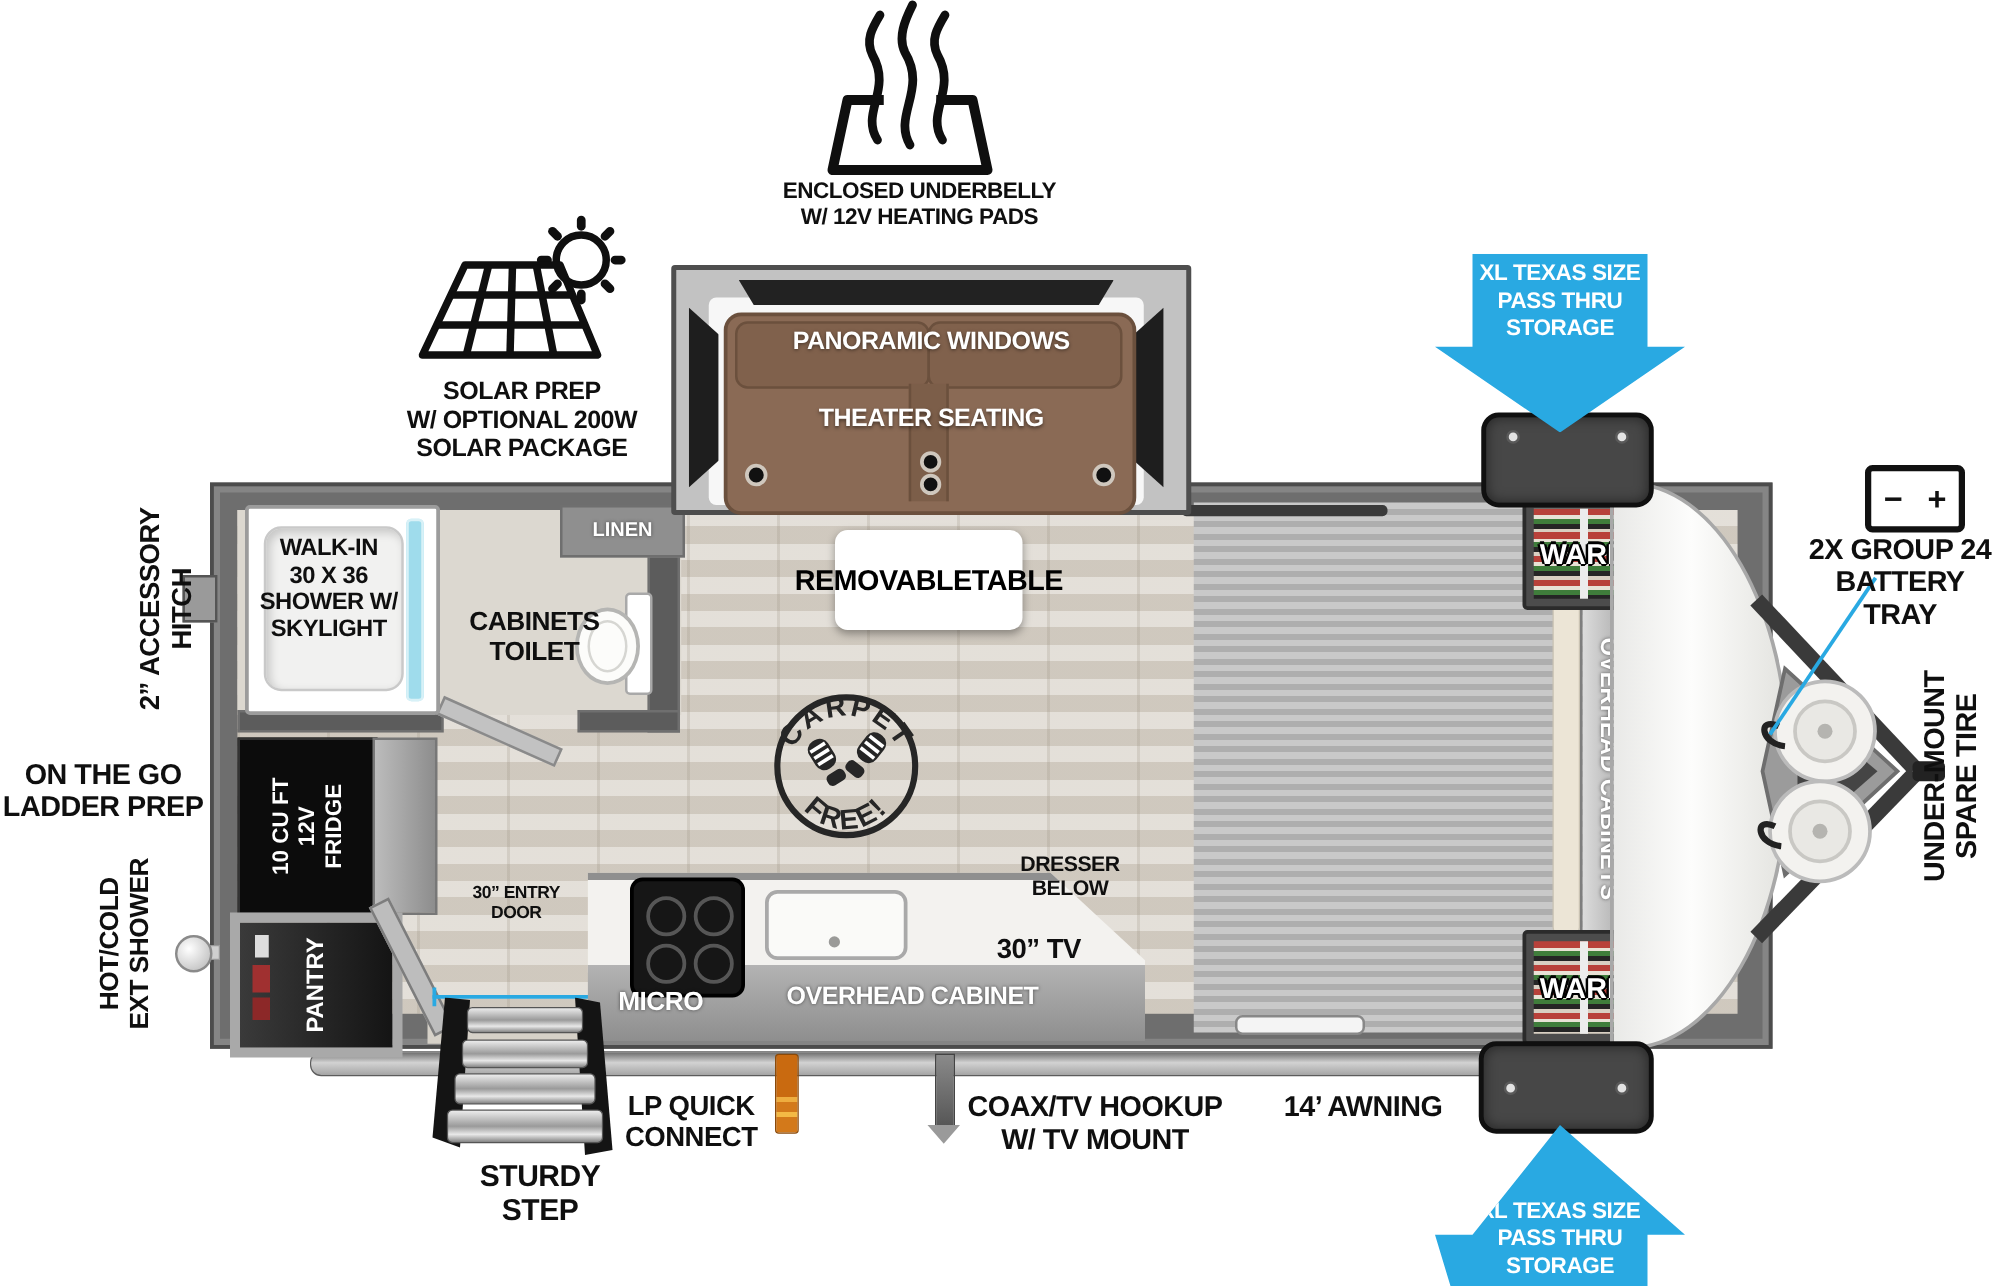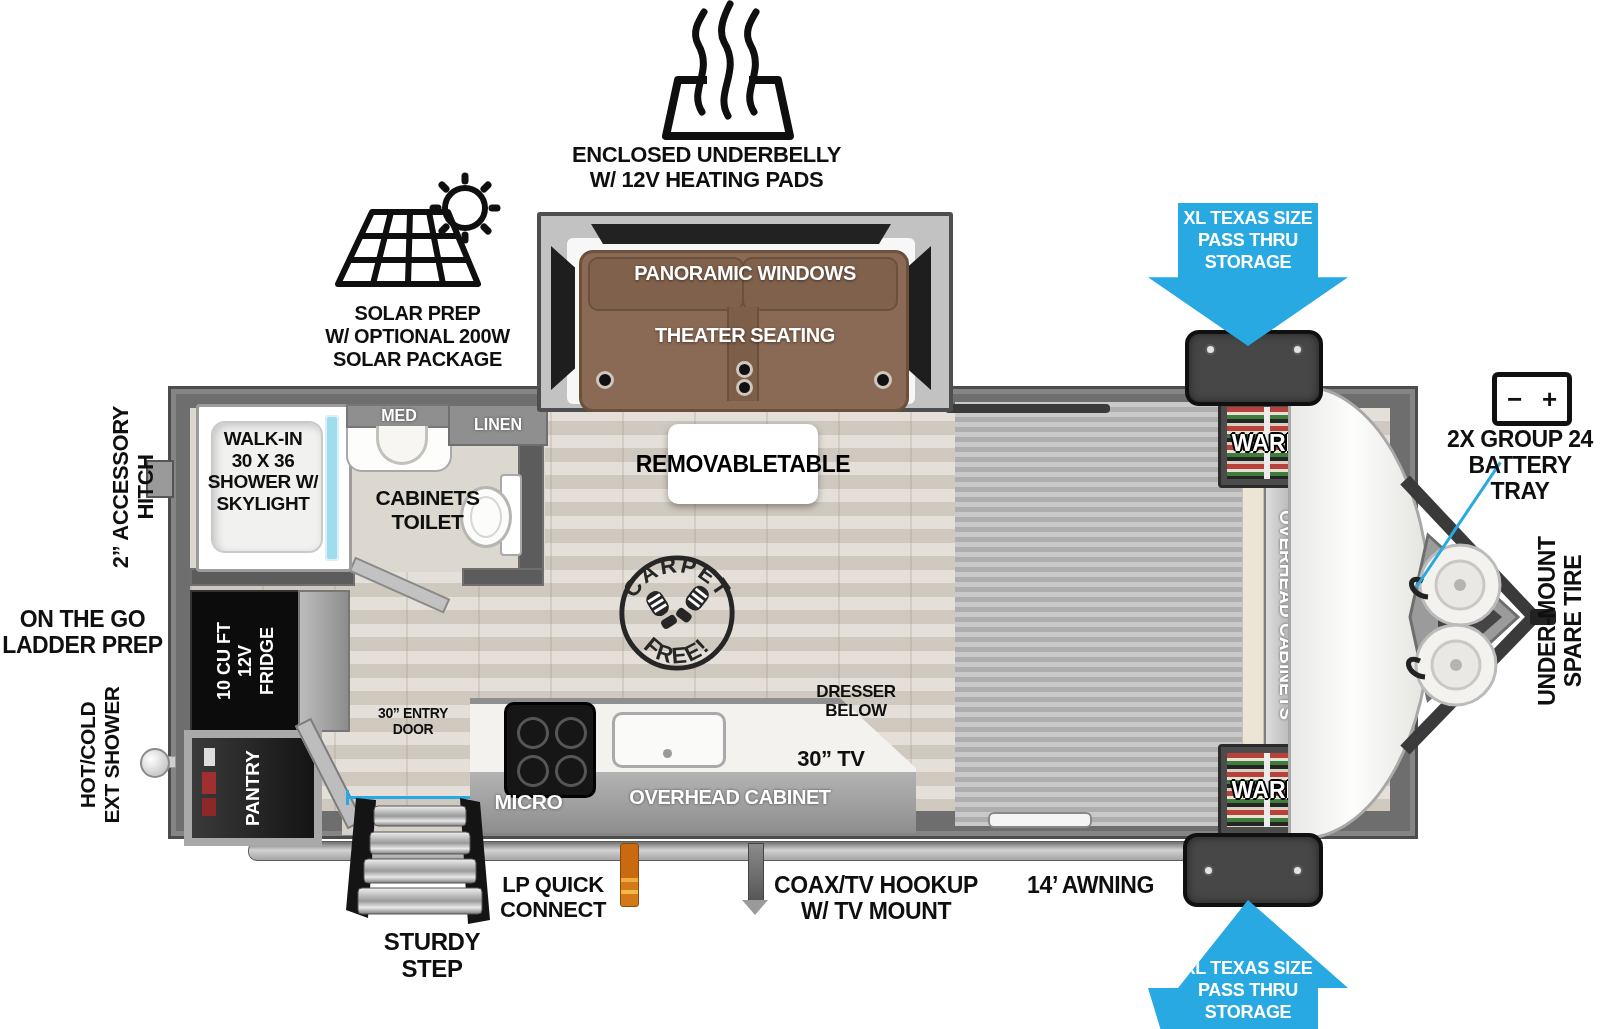--- a/index.html
+++ b/index.html
@@ -31,21 +31,21 @@
 <body>
 
 <div class="stage">
 
   <svg class="abs" style="left:652px;top:0;width:152px;height:140px" viewBox="0 0 152 140">
     <path d="M55,80 L26,80 L14,136 L138,136 L126,80 L97,80" fill="none" stroke="#0f0f0f" stroke-width="8" stroke-linejoin="round"></path>
     <path d="M50,112 C36,90 62,72 46,44 C40,32 46,22 52,12" fill="none" stroke="#0f0f0f" stroke-width="7" stroke-linecap="round"></path>
     <path d="M76,116 C62,92 90,72 72,42 C66,30 72,16 78,4" fill="none" stroke="#0f0f0f" stroke-width="7" stroke-linecap="round"></path>
     <path d="M102,112 C88,90 114,72 98,44 C92,32 98,22 104,12" fill="none" stroke="#0f0f0f" stroke-width="7" stroke-linecap="round"></path>
   </svg>
-  <div class="lbl" style="left:509px;top:142px;width:395px;font-size:22px">
+  <div class="lbl" style="left:538px;top:142px;width:395px;font-size:18px">
     <div>ENCLOSED UNDERBELLY</div>
     <div>W/ 12V HEATING PADS</div>
   </div>
 
   <svg class="abs" style="left:330px;top:172px;width:175px;height:130px" viewBox="0 0 175 130">
     <circle cx="135" cy="36" r="20" fill="#fff" stroke="#0f0f0f" stroke-width="6"></circle>
     <g stroke="#0f0f0f" stroke-width="7" stroke-linecap="round">
       <line x1="135" y1="4" x2="135" y2="9"></line>
         <line x1="135" y1="63" x2="135" y2="68"></line>
       <line x1="103" y1="36" x2="108" y2="36"></line>
@@ -100,26 +100,20 @@
     <div class="abs" style="left:12px;top:14px;width:108px;height:128px;background:#f1f1f0;border:2px solid #c9c9c9;border-radius:14px;box-shadow:inset 3px 3px 8px rgba(0,0,0,.18)"></div>
     <div class="abs" style="left:126px;top:8px;width:14px;height:146px;background:var(--shower-glass);border-radius:4px;box-shadow:inset 0 0 0 2px rgba(255,255,255,.6)"></div>
   </div>
   <div class="lbl" style="left:196px;top:428px;width:134px;font-size:19px">
     <div>WALK-IN</div>
     <div>30 X 36</div>
     <div>SHOWER W/</div>
     <div>SKYLIGHT</div>
   </div>
 
-  <div class="abs" style="left:346px;top:404px;width:102px;height:64px;background:#fdfdfb;border:2px solid #a9a9a9;border-radius:0 0 16px 16px">
-    <div class="abs" style="left:-2px;top:-2px;width:102px;height:20px;background:#8f8f8f;border:2px solid #777;display:flex;align-items:center;justify-content:center">
-      <span class="w" style="font-size:16px;text-shadow:0 0 3px rgba(0,0,0,.5)">MED</span>
-    </div>
-    <div class="abs" style="left:28px;top:20px;width:46px;height:36px;background:#f7f6f3;border:3px solid #c2c2bd;border-top:none;border-radius:0 0 46px 46px"></div>
-  </div>
   <div class="abs" style="left:448px;top:404px;width:96px;height:38px;background:#8f8f8f;border:2px solid #6f6f6f;display:flex;align-items:center;justify-content:center">
     <span class="w" style="font-size:16px;text-shadow:0 0 3px rgba(0,0,0,.5)">LINEN</span>
   </div>
   <div class="abs" style="left:500px;top:474px;width:18px;height:78px;background:#fff;border:2px solid #a9a9a9;border-radius:4px"></div>
   <div class="abs" style="left:460px;top:486px;width:46px;height:56px;background:#fcfcfa;border:3px solid #b5b5b3;border-radius:50%">
     <div class="abs" style="inset:7px;border:2px solid #d6d6d2;border-radius:50%"></div>
   </div>
   <div class="lbl" style="left:360px;top:486px;width:135px;font-size:21px">
     <div>CABINETS</div>
     <div>TOILET</div>

